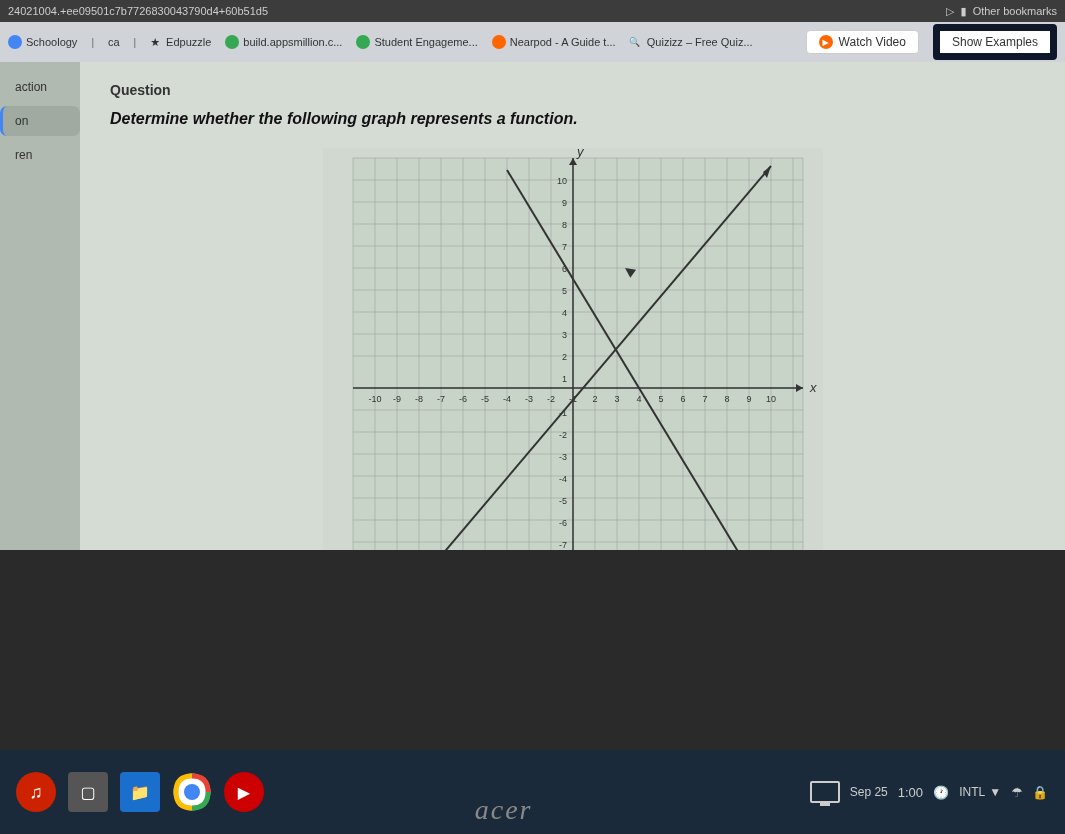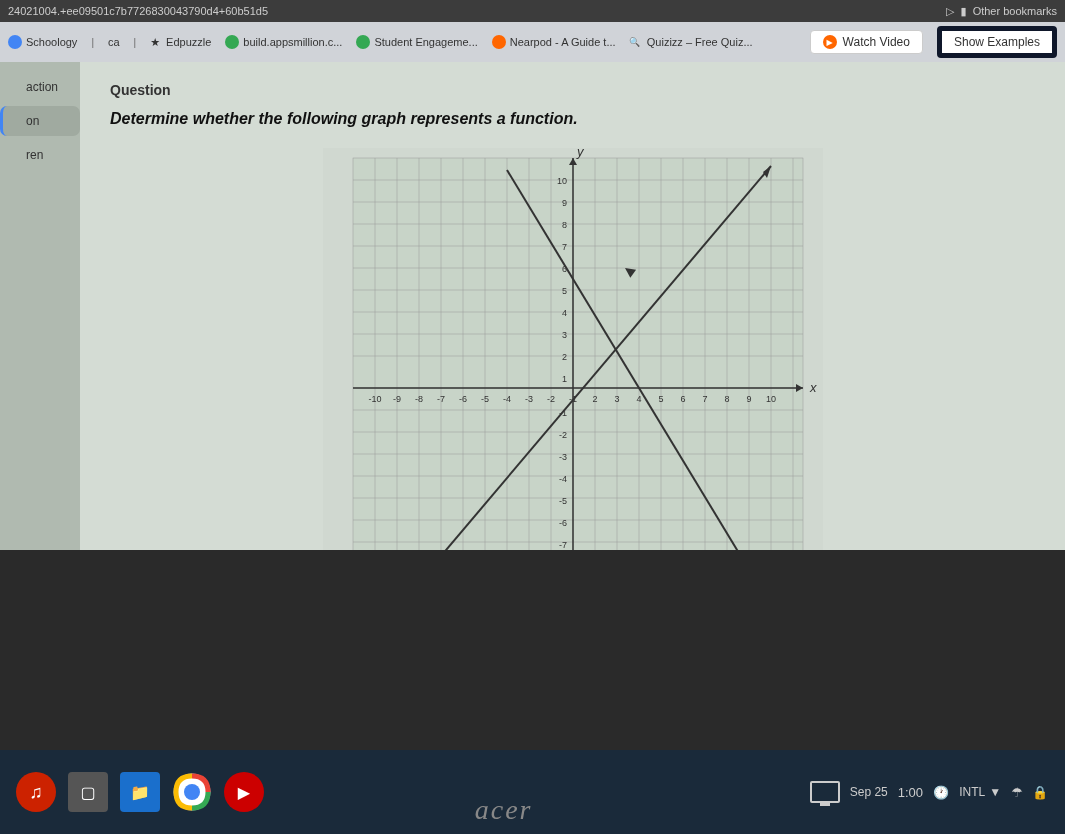--- a/index.html
+++ b/index.html
@@ -113,21 +113,21 @@
       font-size: 12px;
       cursor: pointer;
       display: flex;
       align-items: center;
       gap: 6px;
       color: #333;
     }
 
     .show-examples-btn {
       background: white;
-      border: 5px solid #0f172a;
+      border: 7px solid #0f172a;
       border-radius: 4px;
       padding: 4px 12px;
       font-size: 12px;
       cursor: pointer;
       color: #333;
     }
 
     .play-circle {
       width: 14px;
       height: 14px;
@@ -156,21 +156,21 @@
       background: #b0bab0;
       height: 100%;
       display: flex;
       flex-direction: column;
       padding: 10px 0;
       gap: 4px;
       position: relative;
     }
 
     .sidebar-item {
-      padding: 8px 23px;
+      padding: 8px 12px;
       font-size: 12px;
       color: #333;
       cursor: pointer;
       border-left: 3px solid transparent;
     }
 
     .sidebar-item.active {
       background: #a0aaa0;
       border-left-color: #4285f4;
       border-radius: 7px;

